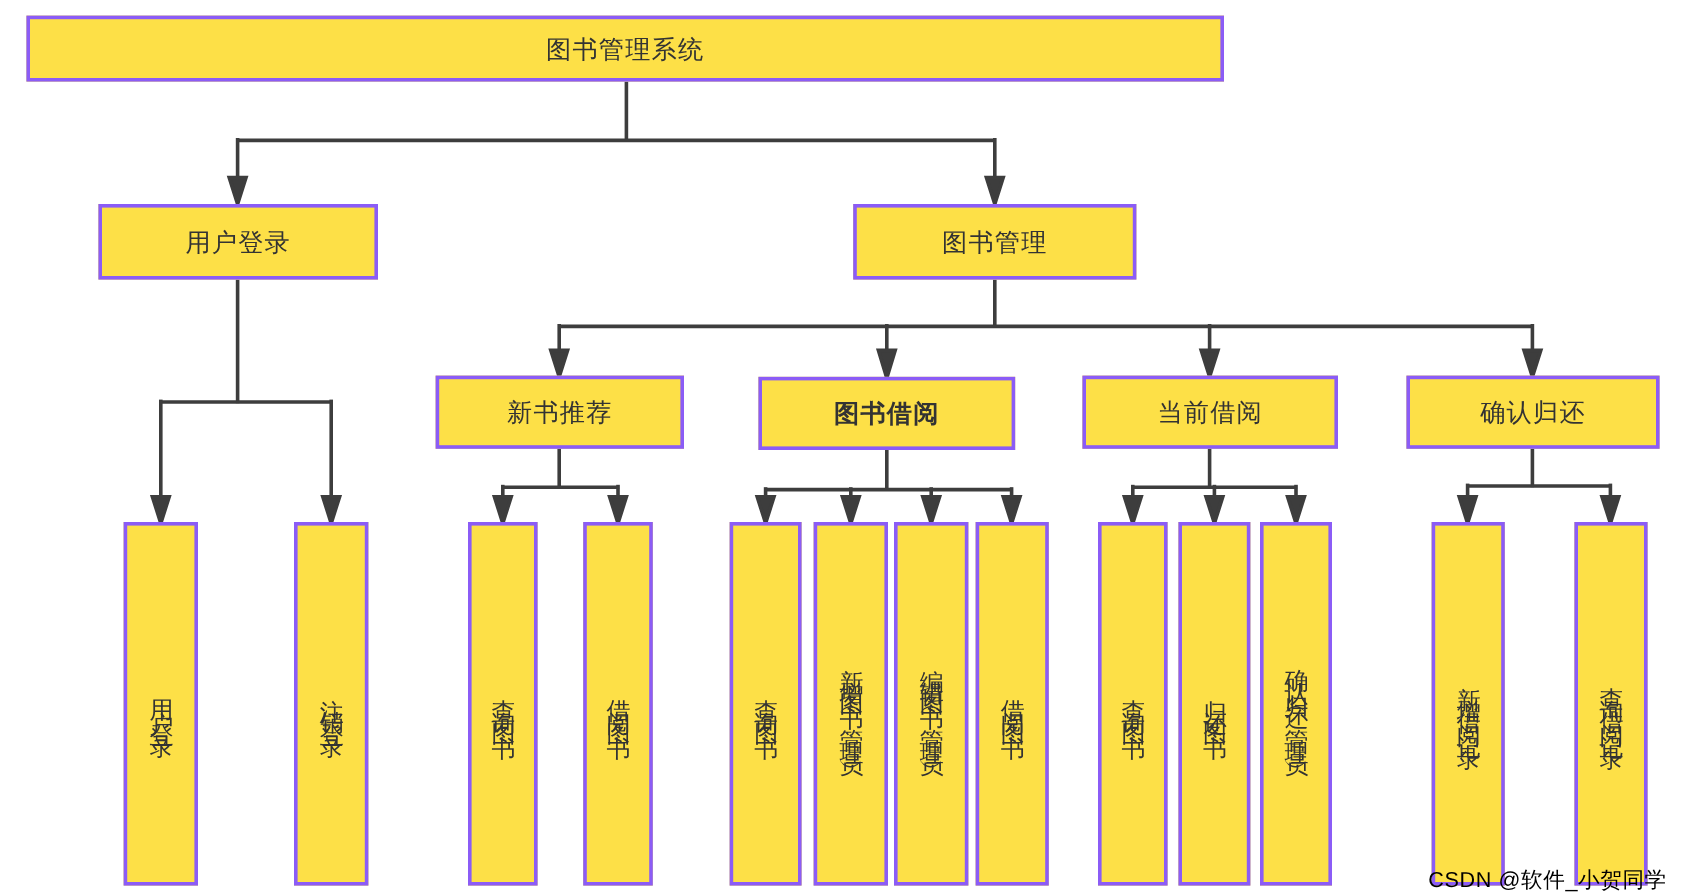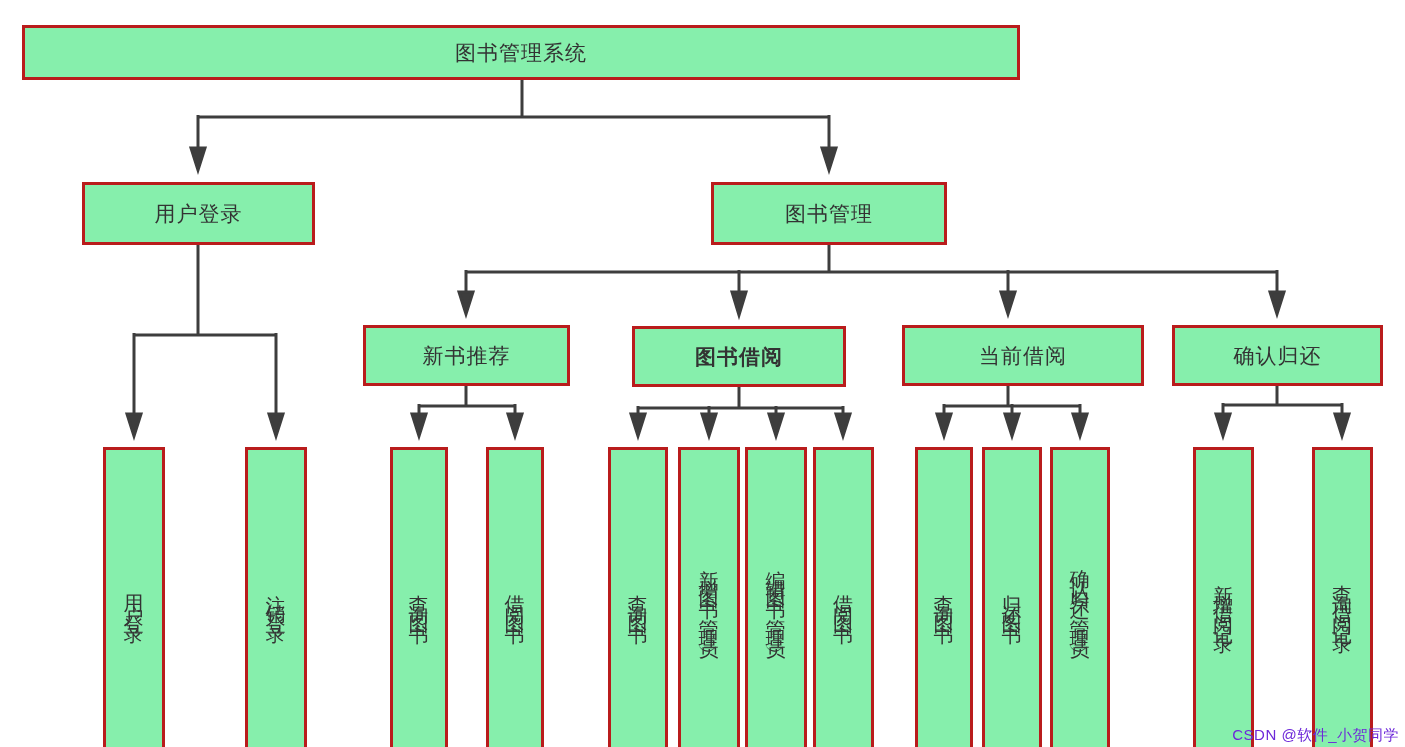--- a/index.html
+++ b/index.html
@@ -12,43 +12,42 @@
     overflow: hidden;
   }
   #wires {
     position: absolute;
     left: 0; top: 0;
     width: 1405px; height: 747px;
     pointer-events: none;
   }
   .node {
     position: absolute;
-    background: #86efac;
-    border: 3px solid #b91c1c;
+    background: #fde047;
+    border: 3px solid #8b5cf6;
     box-sizing: border-box;
     display: flex;
     align-items: center;
     justify-content: center;
     color: #333333;
-    margin-top: 12px;
   }
   .hnode { font-size: 21px; letter-spacing: 1px; }
   .vnode span {
     writing-mode: vertical-lr;
     text-orientation: mixed;
     font-size: 20px;
     letter-spacing: 10px;
     line-height: 1;
   }
   #watermark {
     position: absolute;
-    right: 6px;
+    right: 16px;
     bottom: 2px;
-    font-size: 15px;
-    color: #6d28d9;
+    font-size: 18px;
+    color: #000000;
     letter-spacing: 0.5px;
     z-index: 5;
   }
 </style>
 </head>
 <body>
 
 <div id="canvas">
 
   <svg id="wires" viewBox="0 0 1405 747" xmlns="http://www.w3.org/2000/svg" stroke="#3d3d3d" stroke-width="3" fill="#3d3d3d">
@@ -120,21 +119,21 @@
     </g>
   </svg>
 
   <div class="node hnode" style="left:22px; top:13px; width:998px; height:55px;">图书管理系统</div>
 
   <div class="node hnode" style="left:82px; top:170px; width:233px; height:63px;">用户登录</div>
   <div class="node hnode" style="left:363px; top:313px; width:207px; height:61px;">新书推荐</div>
 
   <div class="node hnode" style="left:711px; top:170px; width:236px; height:63px;">图书管理</div>
   <div class="node hnode" style="left:632px; top:314px; width:214px; height:61px;font-weight:bold;">图书借阅</div>
-  <div class="node hnode" style="left:902px; top:313px; width:242px; height:61px;">当前借阅</div>
+  <div class="node hnode" style="left:902px; top:313px; width:213px; height:61px;">当前借阅</div>
   <div class="node hnode" style="left:1172px; top:313px; width:211px; height:61px;">确认归还</div>
 
   <div class="node vnode" style="left:103px; top:435px; width:62px; height:303px;">
     <span>用户登录</span>
   </div>
   <div class="node vnode" style="left:245px; top:435px; width:62px; height:303px;">
     <span>注销登录</span>
   </div>
 
   <div class="node vnode" style="left:390px; top:435px; width:58px; height:303px;">

